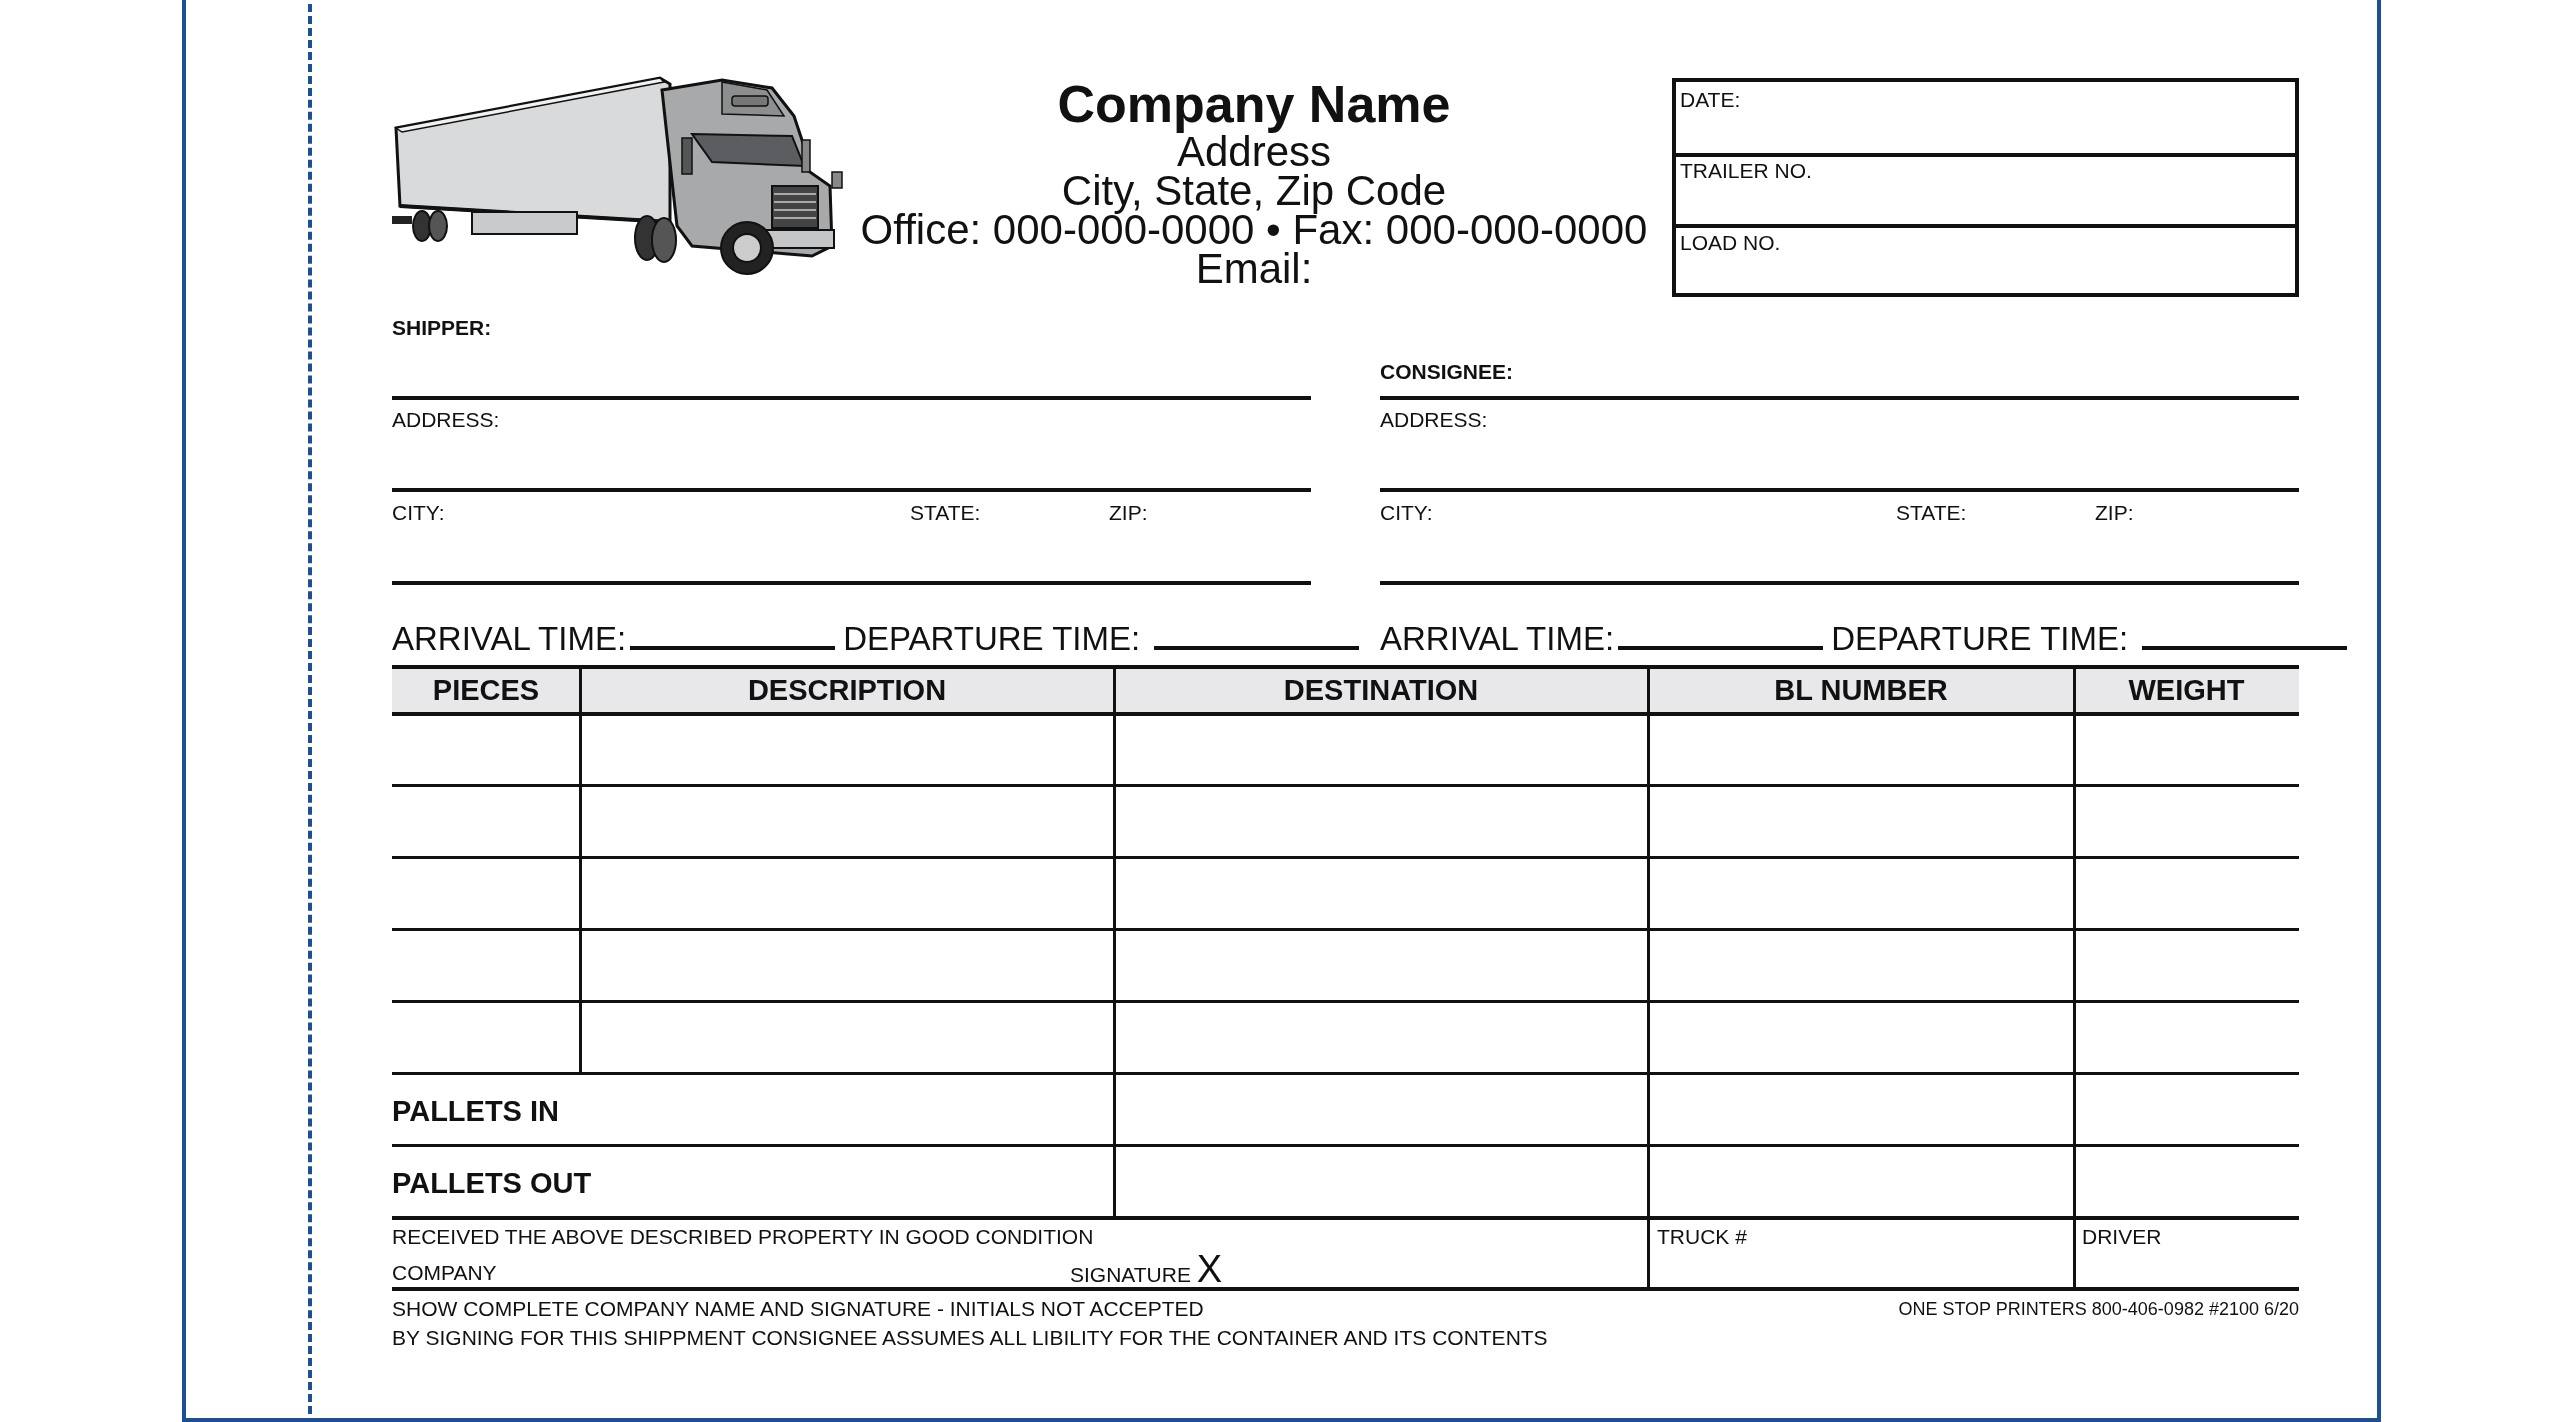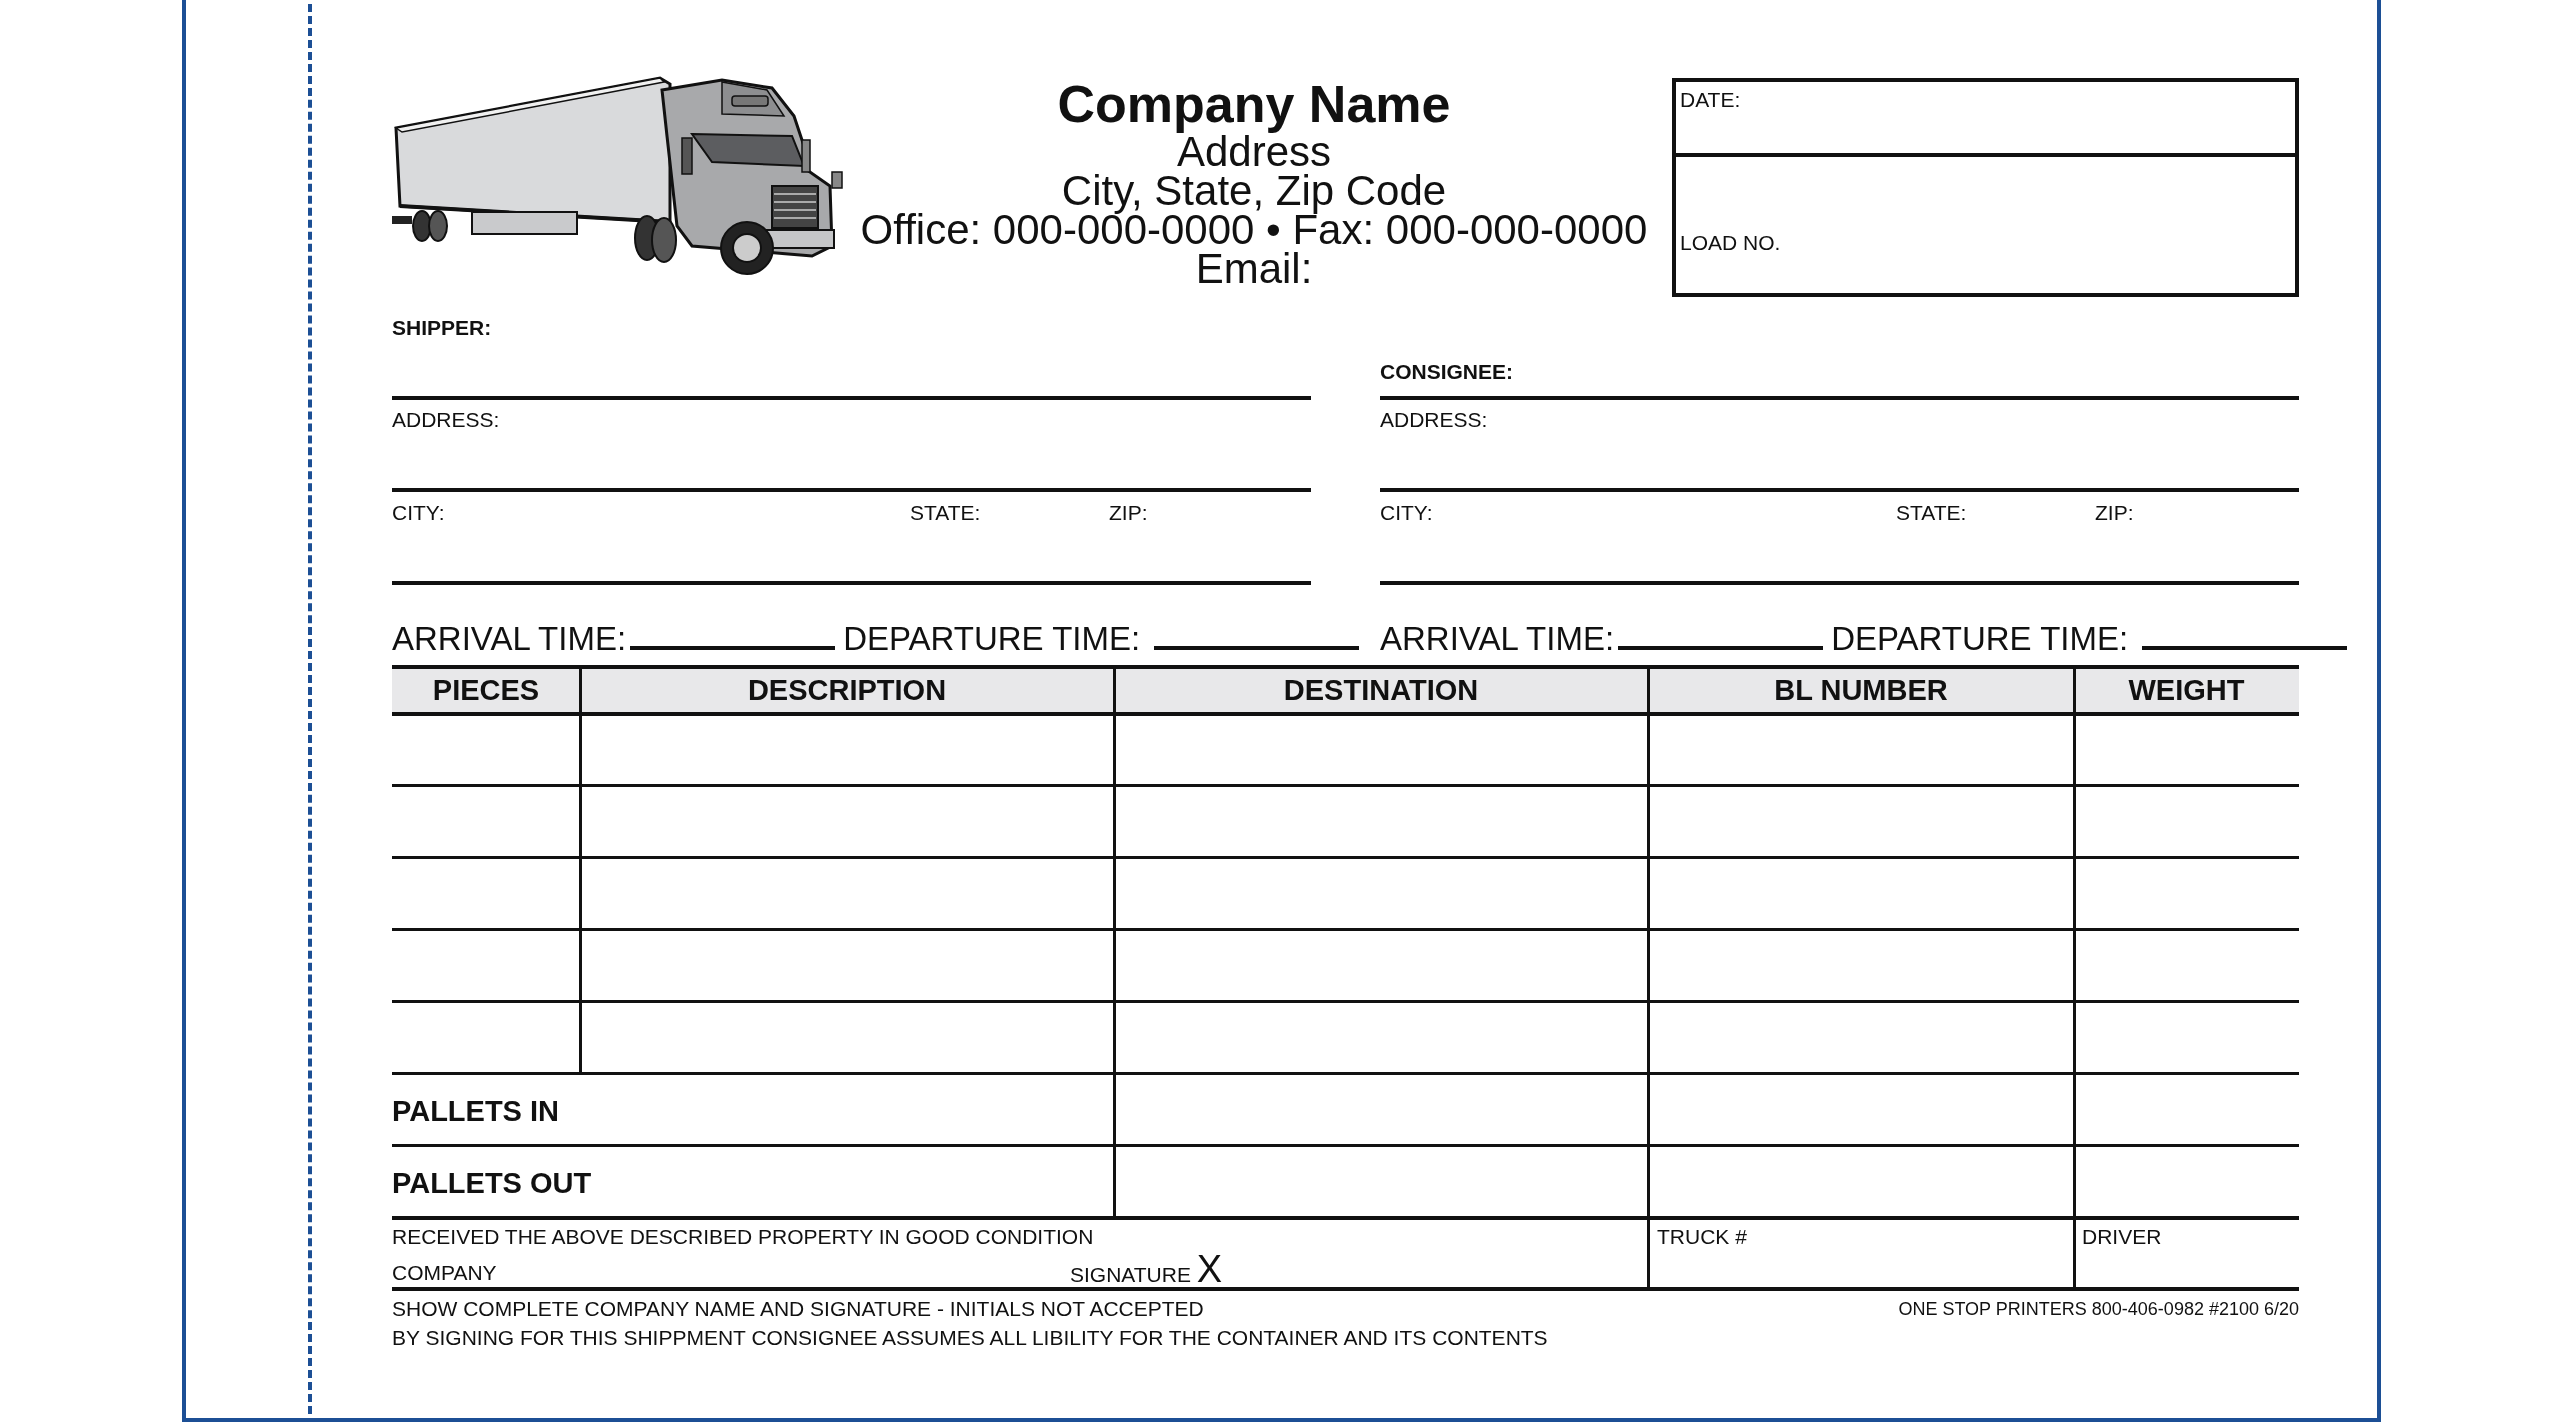--- a/index.html
+++ b/index.html
@@ -68,20 +68,23 @@
 <div class="co co-name">Company Name</div>
 <div class="co co-line" style="top:124px;">Address</div>
 <div class="co co-line" style="top:163px;">City, State, Zip Code</div>
 <div class="co co-line" style="top:202px;">Office: 000-000-0000 • Fax: 000-000-0000</div>
 <div class="co co-line" style="top:241px;">Email:</div>
 
 <div class="datebox">
   <div class="cell" style="top:0; height:75px;">
     <span class="lbl">DATE:</span>
   </div>
+  <div class="cell" style="top:71px; height:75px;">
+    <span class="lbl">TRAILER NO.</span>
+  </div>
   <div class="cell" style="top:143px; height:72px;">
     <span class="lbl">LOAD NO.</span>
   </div>
 </div>
 
 <div class="lbl-sm lbl-bold" style="left:392px; top:317px;">SHIPPER:</div>
 <div class="rule" style="left:392px; top:396px; width:919px;"></div>
 <div class="lbl-sm" style="left:392px; top:409px;">ADDRESS:</div>
 <div class="rule" style="left:392px; top:488px; width:919px;"></div>
 <div class="lbl-sm" style="left:392px; top:502px;">CITY:</div>

